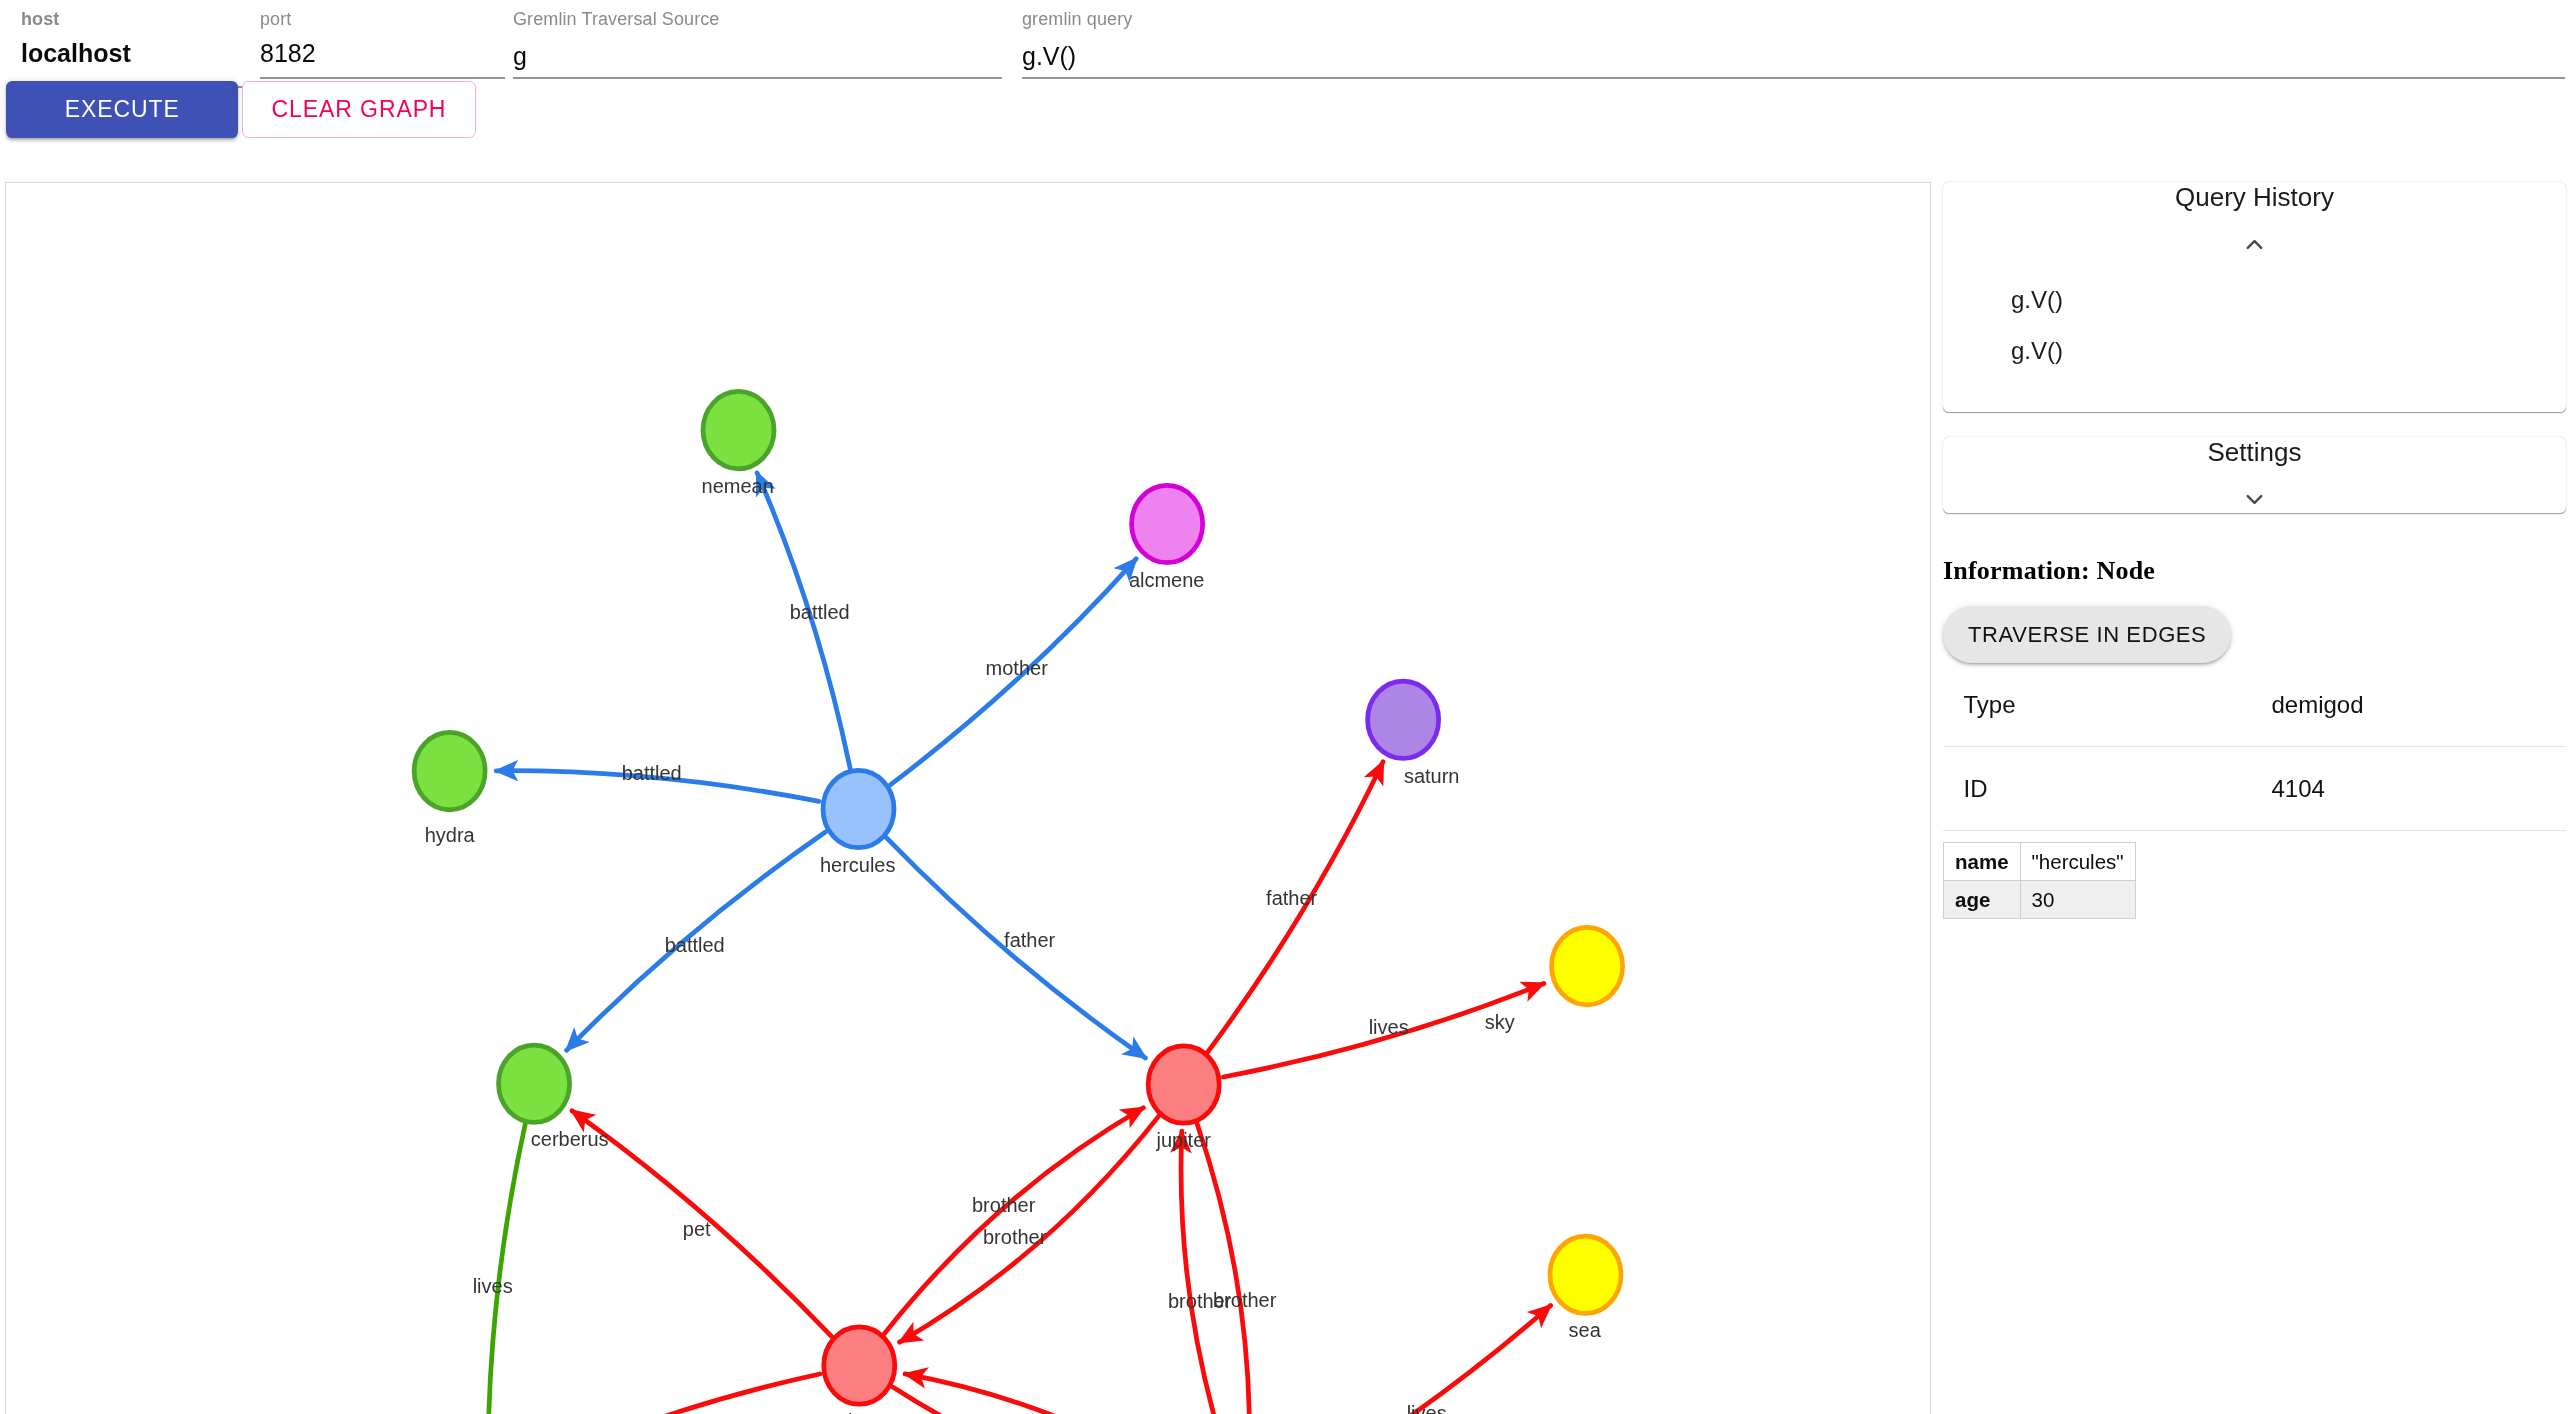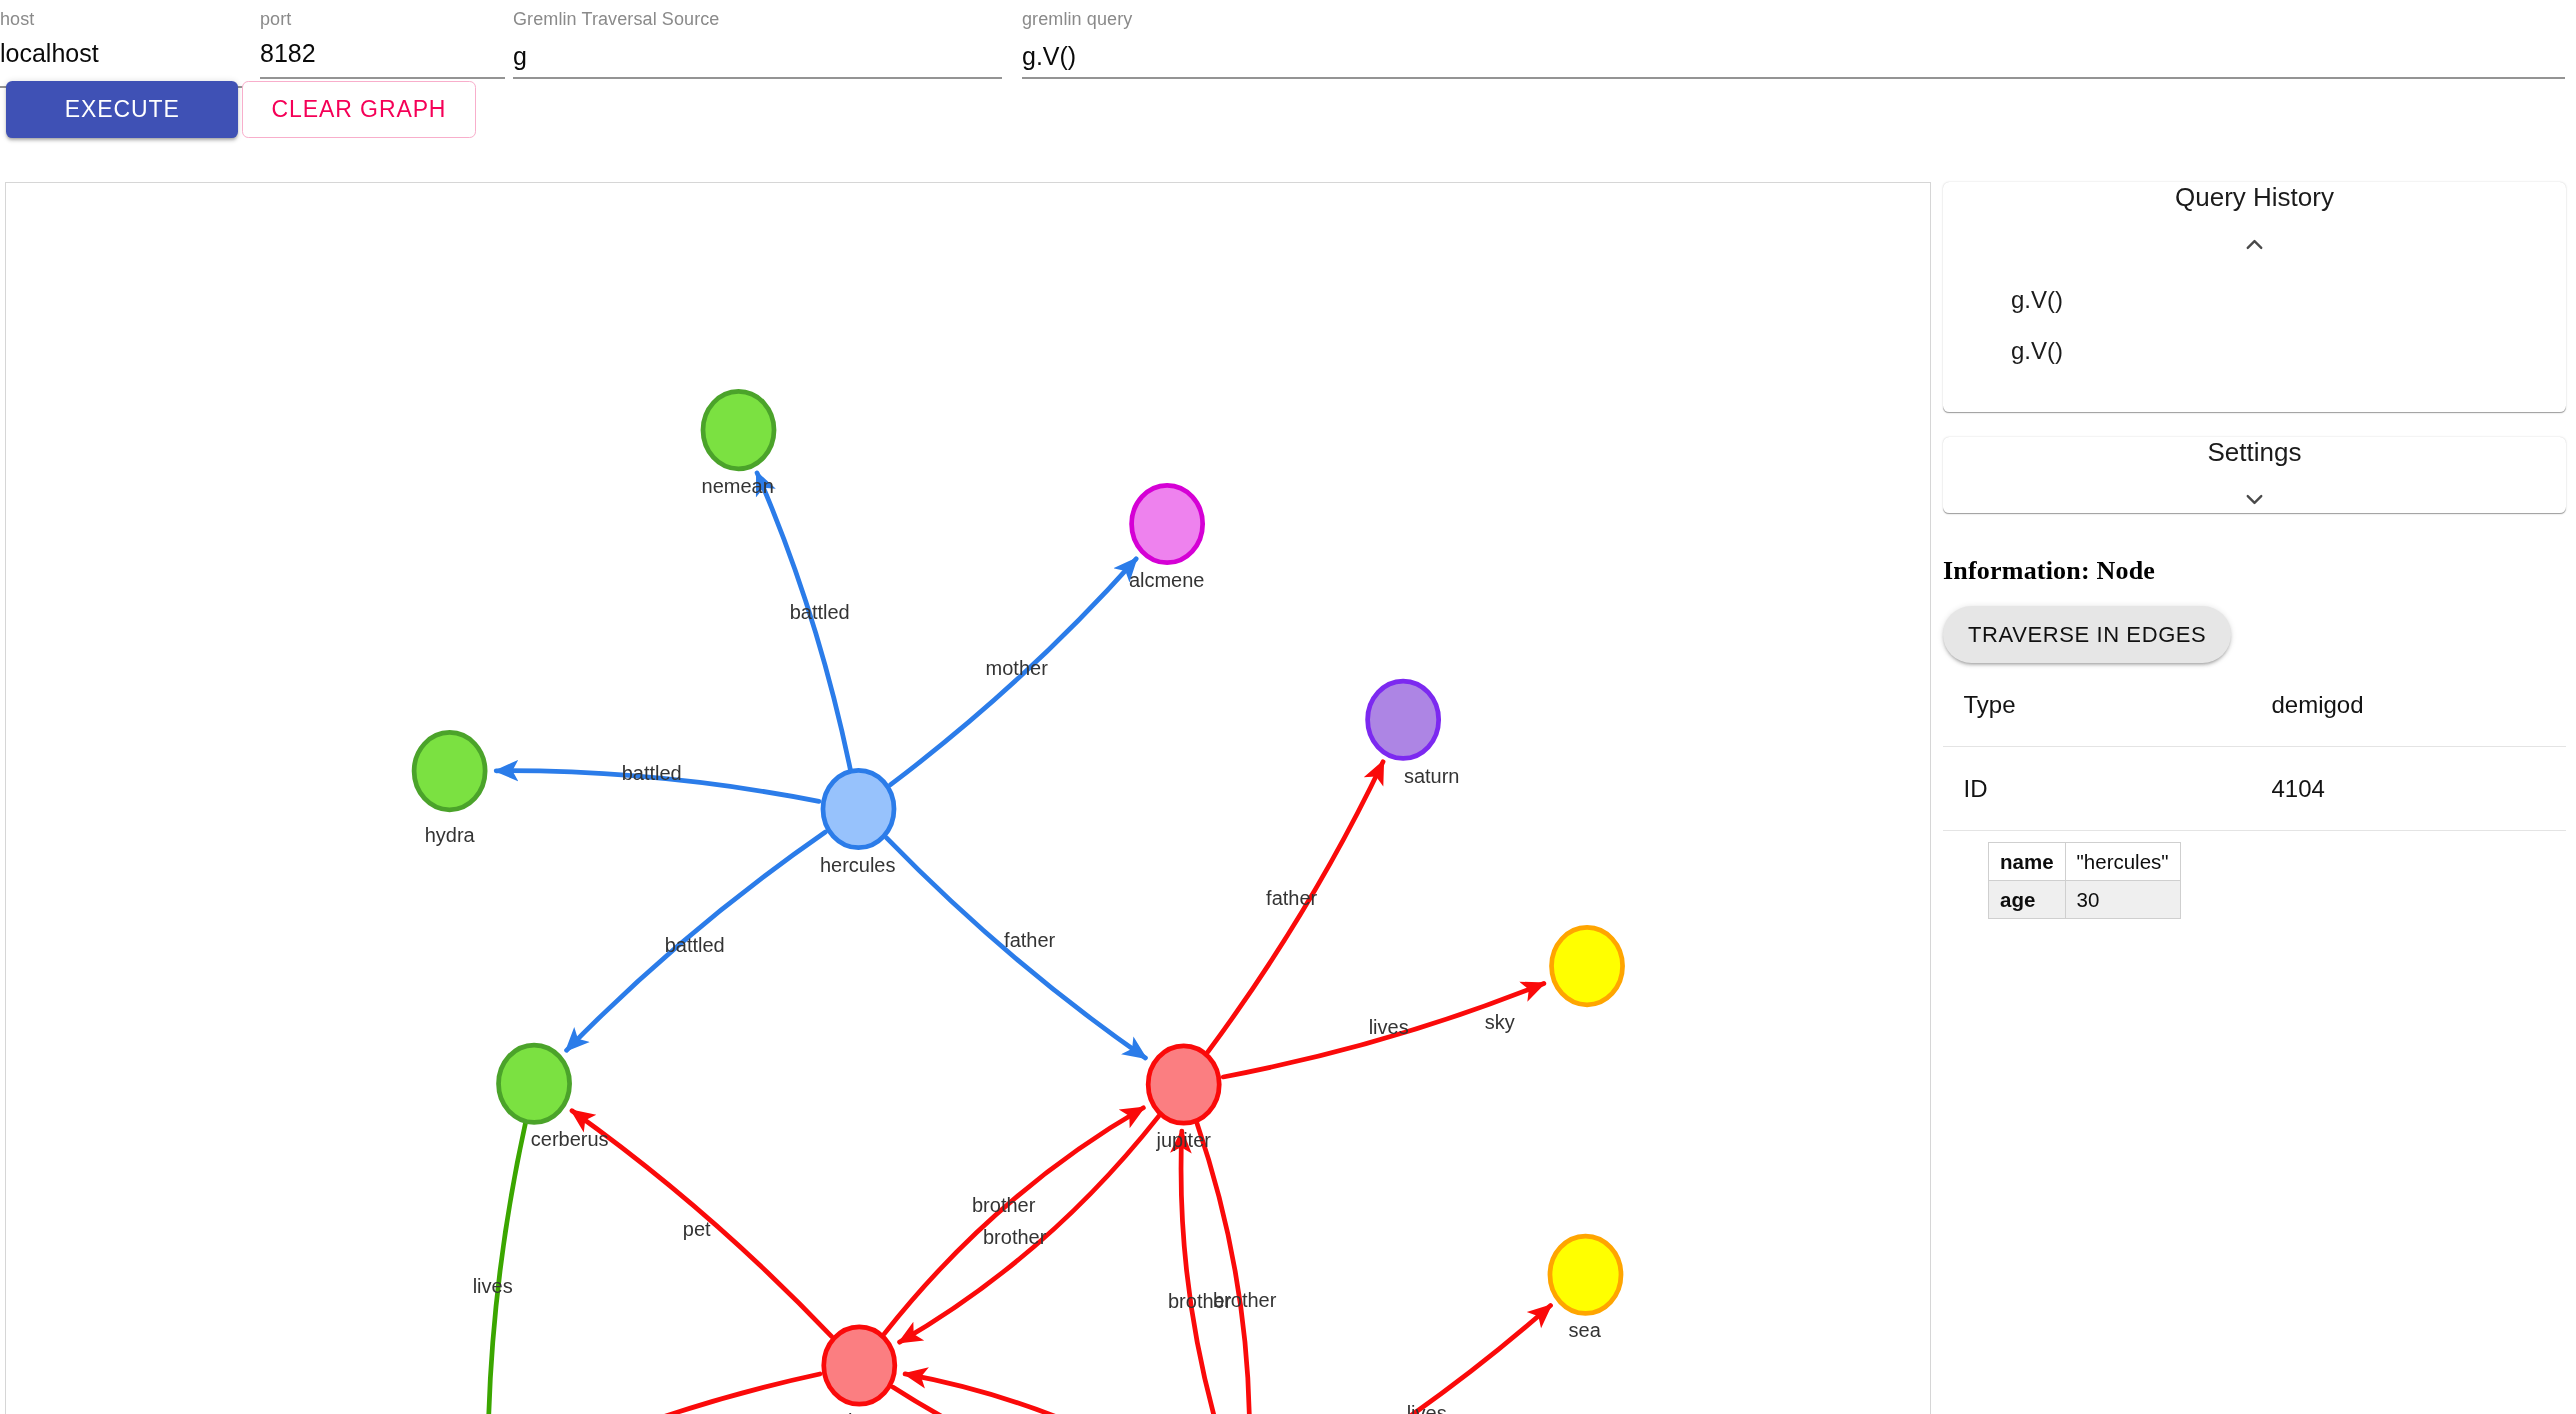--- a/index.html
+++ b/index.html
@@ -22,21 +22,21 @@
   }
   .field-underline {
     position: absolute; left: 0; bottom: 0; height: 1.6px; background: #949494;
   }
   .field-value {
     position: absolute; left: 0; font-size: 25px; color: #0a0a0a;
     line-height: 1; white-space: nowrap; border: none; outline: none;
     background: transparent; padding: 0; font-family: "Liberation Sans", sans-serif;
   }
 
-  #field-host  { left: 0;    width: 245px; height: 88px; }
+  #field-host  { left: 21px;    width: 245px; height: 88px; font-weight: bold; }
   #field-port  { left: 260px;  width: 245px; height: 79px; }
   #field-gts   { left: 513px;  width: 489px; height: 79px; }
   #field-query { left: 1022px; width: 1547px; height: 79px; }
 
   .field .field-label { position: absolute; left: 0; top: 9.5px; }
   .field .field-value { top: 41px; }
   #field-gts .field-value, #field-query .field-value { top: 44px; }
 
   
   .btn-bar { position: absolute; left: 0; top: 81px; height: 63px; }
@@ -114,21 +114,21 @@
   }
   .arrow-ico { width: 30px; height: 30px; flex: 0 0 30px; }
 
   .info-row {
     display: flex; align-items: center; height: 84px;
     border-bottom: 1.6px solid #e4e4e4; padding: 0 20.5px;
   }
   .info-key { width: 308px; font-size: 24px; color: #131313; }
   .info-val { font-size: 24px; color: #131313; }
 
-  #props-table { border-collapse: collapse; margin-top: 11px; margin-left: 45px; }
+  #props-table { border-collapse: collapse; margin-top: 11px; }
   #props-table td {
     border: 1.6px solid #cfcfcf; padding: 5.5px 11px;
     font-size: 20.5px; color: #0d0d0d; line-height: 1.25;
   }
   #props-table td.k { font-weight: bold; }
   #props-table tr:nth-child(even) td { background: #efefef; }
 </style>
 </head>
 <body>
 

